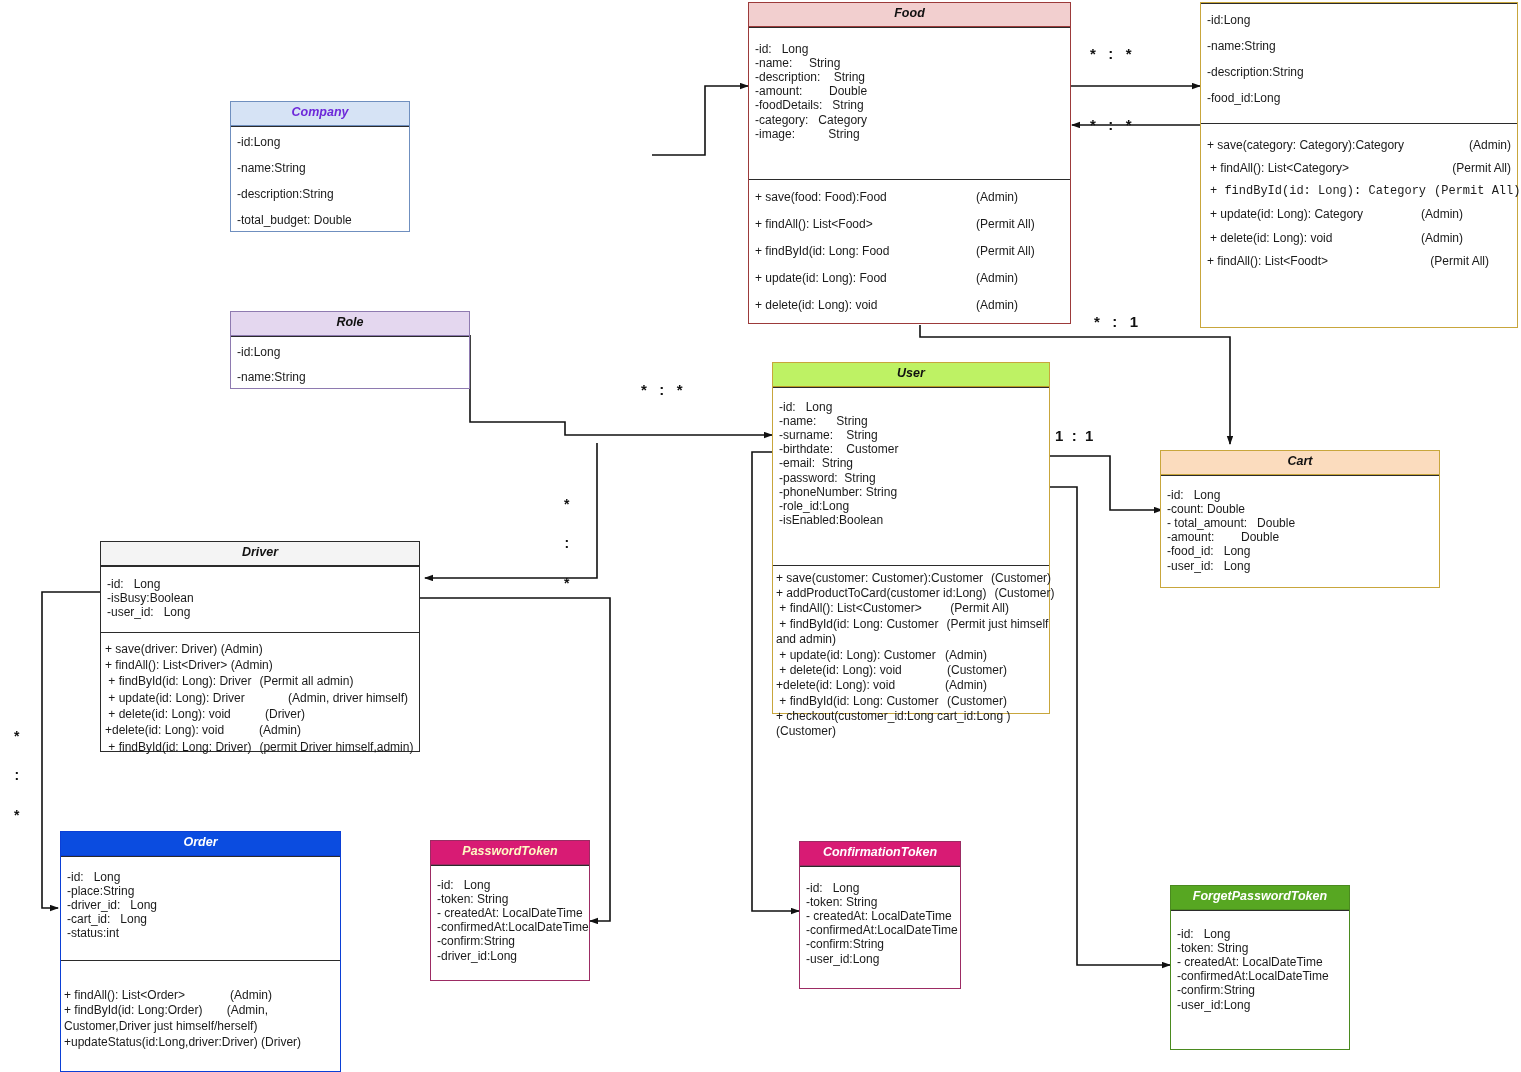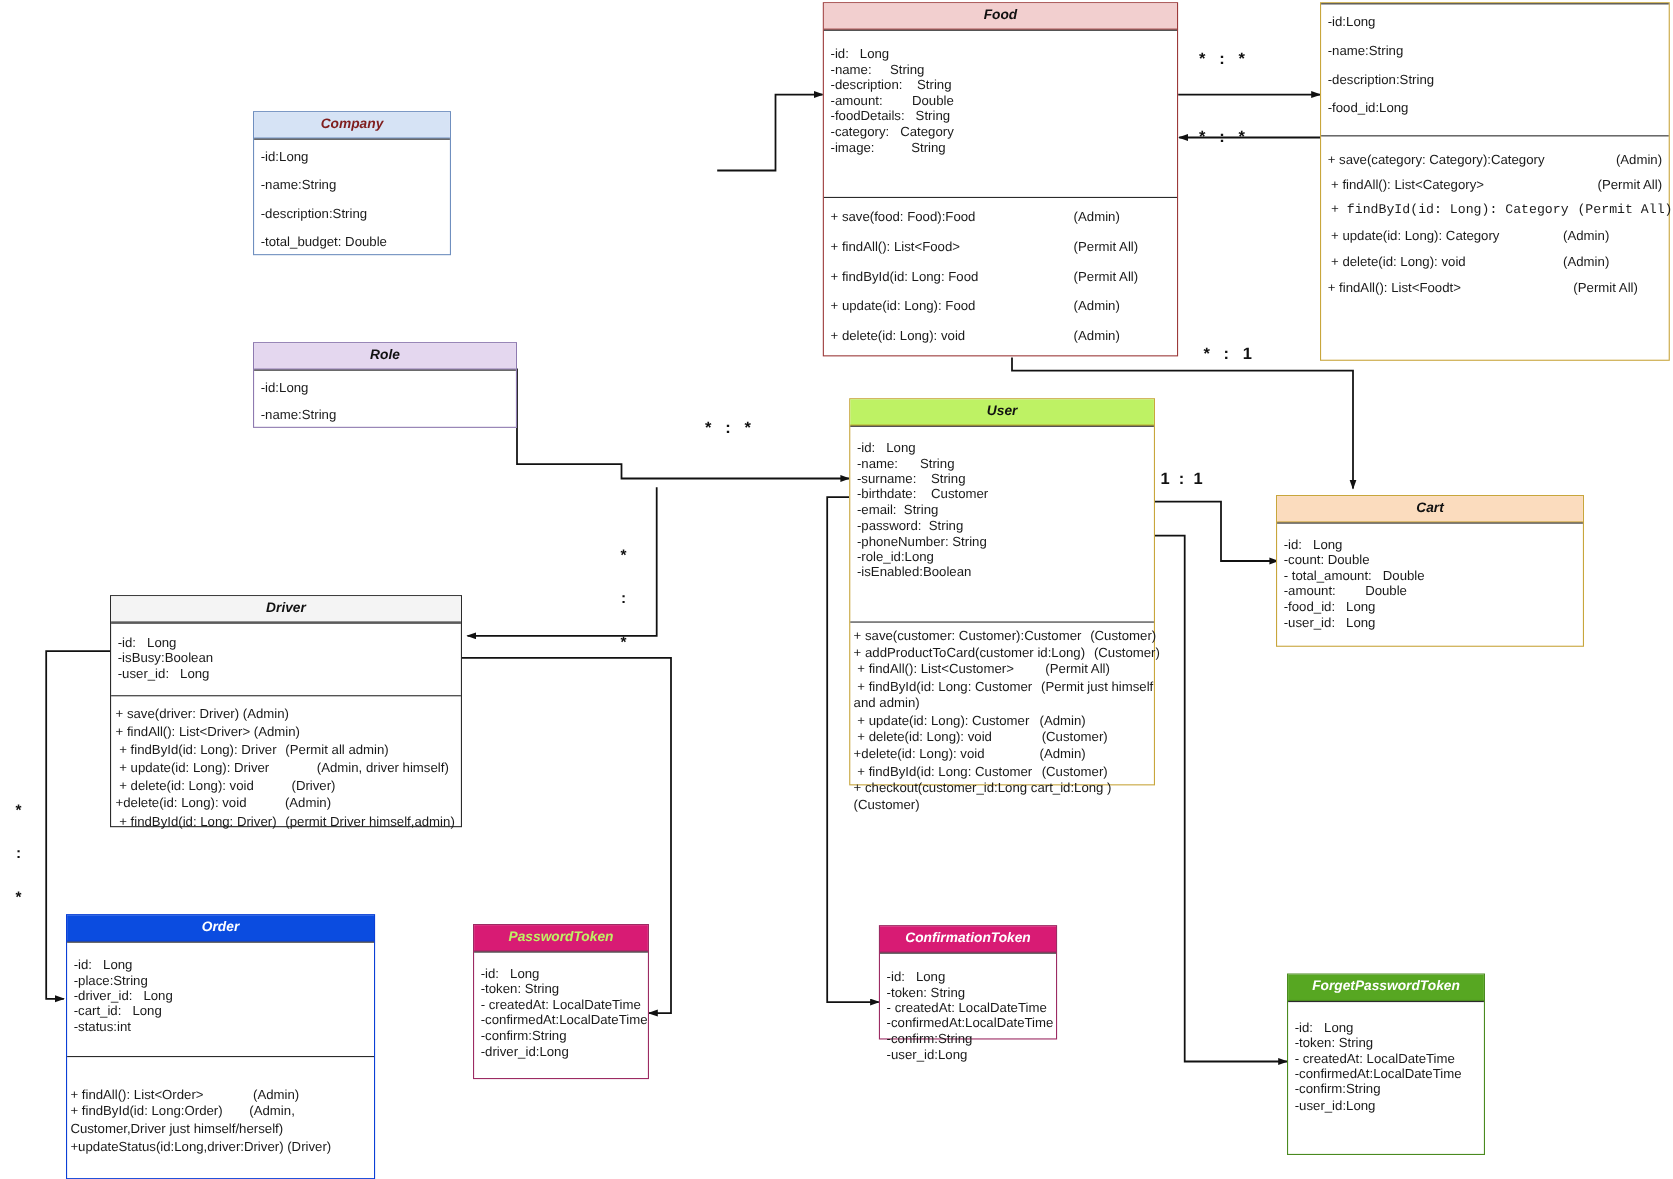--- a/index.html
+++ b/index.html
@@ -82,42 +82,42 @@
   }
 
   
   .c-food    { border-color: #9c3a3a; }
   .c-food .title    { background: #f2cfcf; color: #111; border-bottom: 1px solid #9c3a3a; }
 
   .c-category { border-color: #c8a63c; }
   .c-category .title { background: #fdf0cd; color: #111; border-bottom: 1px solid #c8a63c; }
 
   .c-company { border-color: #6f8fbf; }
-  .c-company .title { background: #d6e3f5; color: #7f1d1d; border-bottom: 1px solid #6f8fbf; }
+  .c-company .title { background: #d6e3f5; color: #6d28d9; border-bottom: 1px solid #6f8fbf; }
 
   .c-fooddetails { border-color: #6aa84f; }
   .c-fooddetails .title { background: #9dce7f; color: #111; border-bottom: 1px solid #6aa84f; }
 
   .c-role { border-color: #8e7ab0; }
   .c-role .title { background: #e4d7ef; color: #111; border-bottom: 1px solid #8e7ab0; }
 
   .c-user { border-color: #c8a63c; }
   .c-user .title { background: #bef264; color: #111; border-bottom: 1px solid #b99b22; }
 
   .c-cart { border-color: #c8a63c; }
   .c-cart .title { background: #fbdcbe; color: #111; border-bottom: 1px solid #c8a63c; }
 
   .c-driver { border-color: #2b2b2b; }
   .c-driver .title { background: #f4f4f4; color: #111; border-bottom: 1px solid #2b2b2b; }
 
   .c-order { border-color: #0b3fd6; }
   .c-order .title { background: #0b4ce0; color: #ffffff; border-bottom: 1px solid #0b3fd6; }
 
   .c-ptoken { border-color: #9c2b63; }
-  .c-ptoken .title { background: #d81b74; color: #bef264; border-bottom: 1px solid #9c2b63; }
+  .c-ptoken .title { background: #d81b74; color: #fef9c3; border-bottom: 1px solid #9c2b63; }
 
   .c-ctoken { border-color: #9c2b63; }
   .c-ctoken .title { background: #d81b74; color: #ffffff; border-bottom: 1px solid #9c2b63; }
 
   .c-ftoken { border-color: #4a8a1f; }
   .c-ftoken .title { background: #57a722; color: #ffffff; border-bottom: 1px solid #4a8a1f; }
 
   .small { font-size: 11.5px; }
 </style>
 </head>
@@ -388,21 +388,21 @@
     <div class="compartment attrs small" style="padding-top:12px;">
       <div class="row">-id:   Long</div>
       <div class="row">-token: String</div>
       <div class="row">- createdAt: LocalDateTime</div>
       <div class="row">-confirmedAt:LocalDateTime</div>
       <div class="row">-confirm:String</div>
       <div class="row">-driver_id:Long</div>
     </div>
   </div>
 
-  <div class="uml c-ctoken" style="left:799px; top:841px; width:162px; height:104px;">
+  <div class="uml c-ctoken" style="left:799px; top:841px; width:162px; height:148px;">
     <div class="title">ConfirmationToken</div>
     <div class="compartment attrs small" style="padding-top:14px;">
       <div class="row">-id:   Long</div>
       <div class="row">-token: String</div>
       <div class="row">- createdAt: LocalDateTime</div>
       <div class="row">-confirmedAt:LocalDateTime</div>
       <div class="row">-confirm:String</div>
       <div class="row">-user_id:Long</div>
     </div>
   </div>

